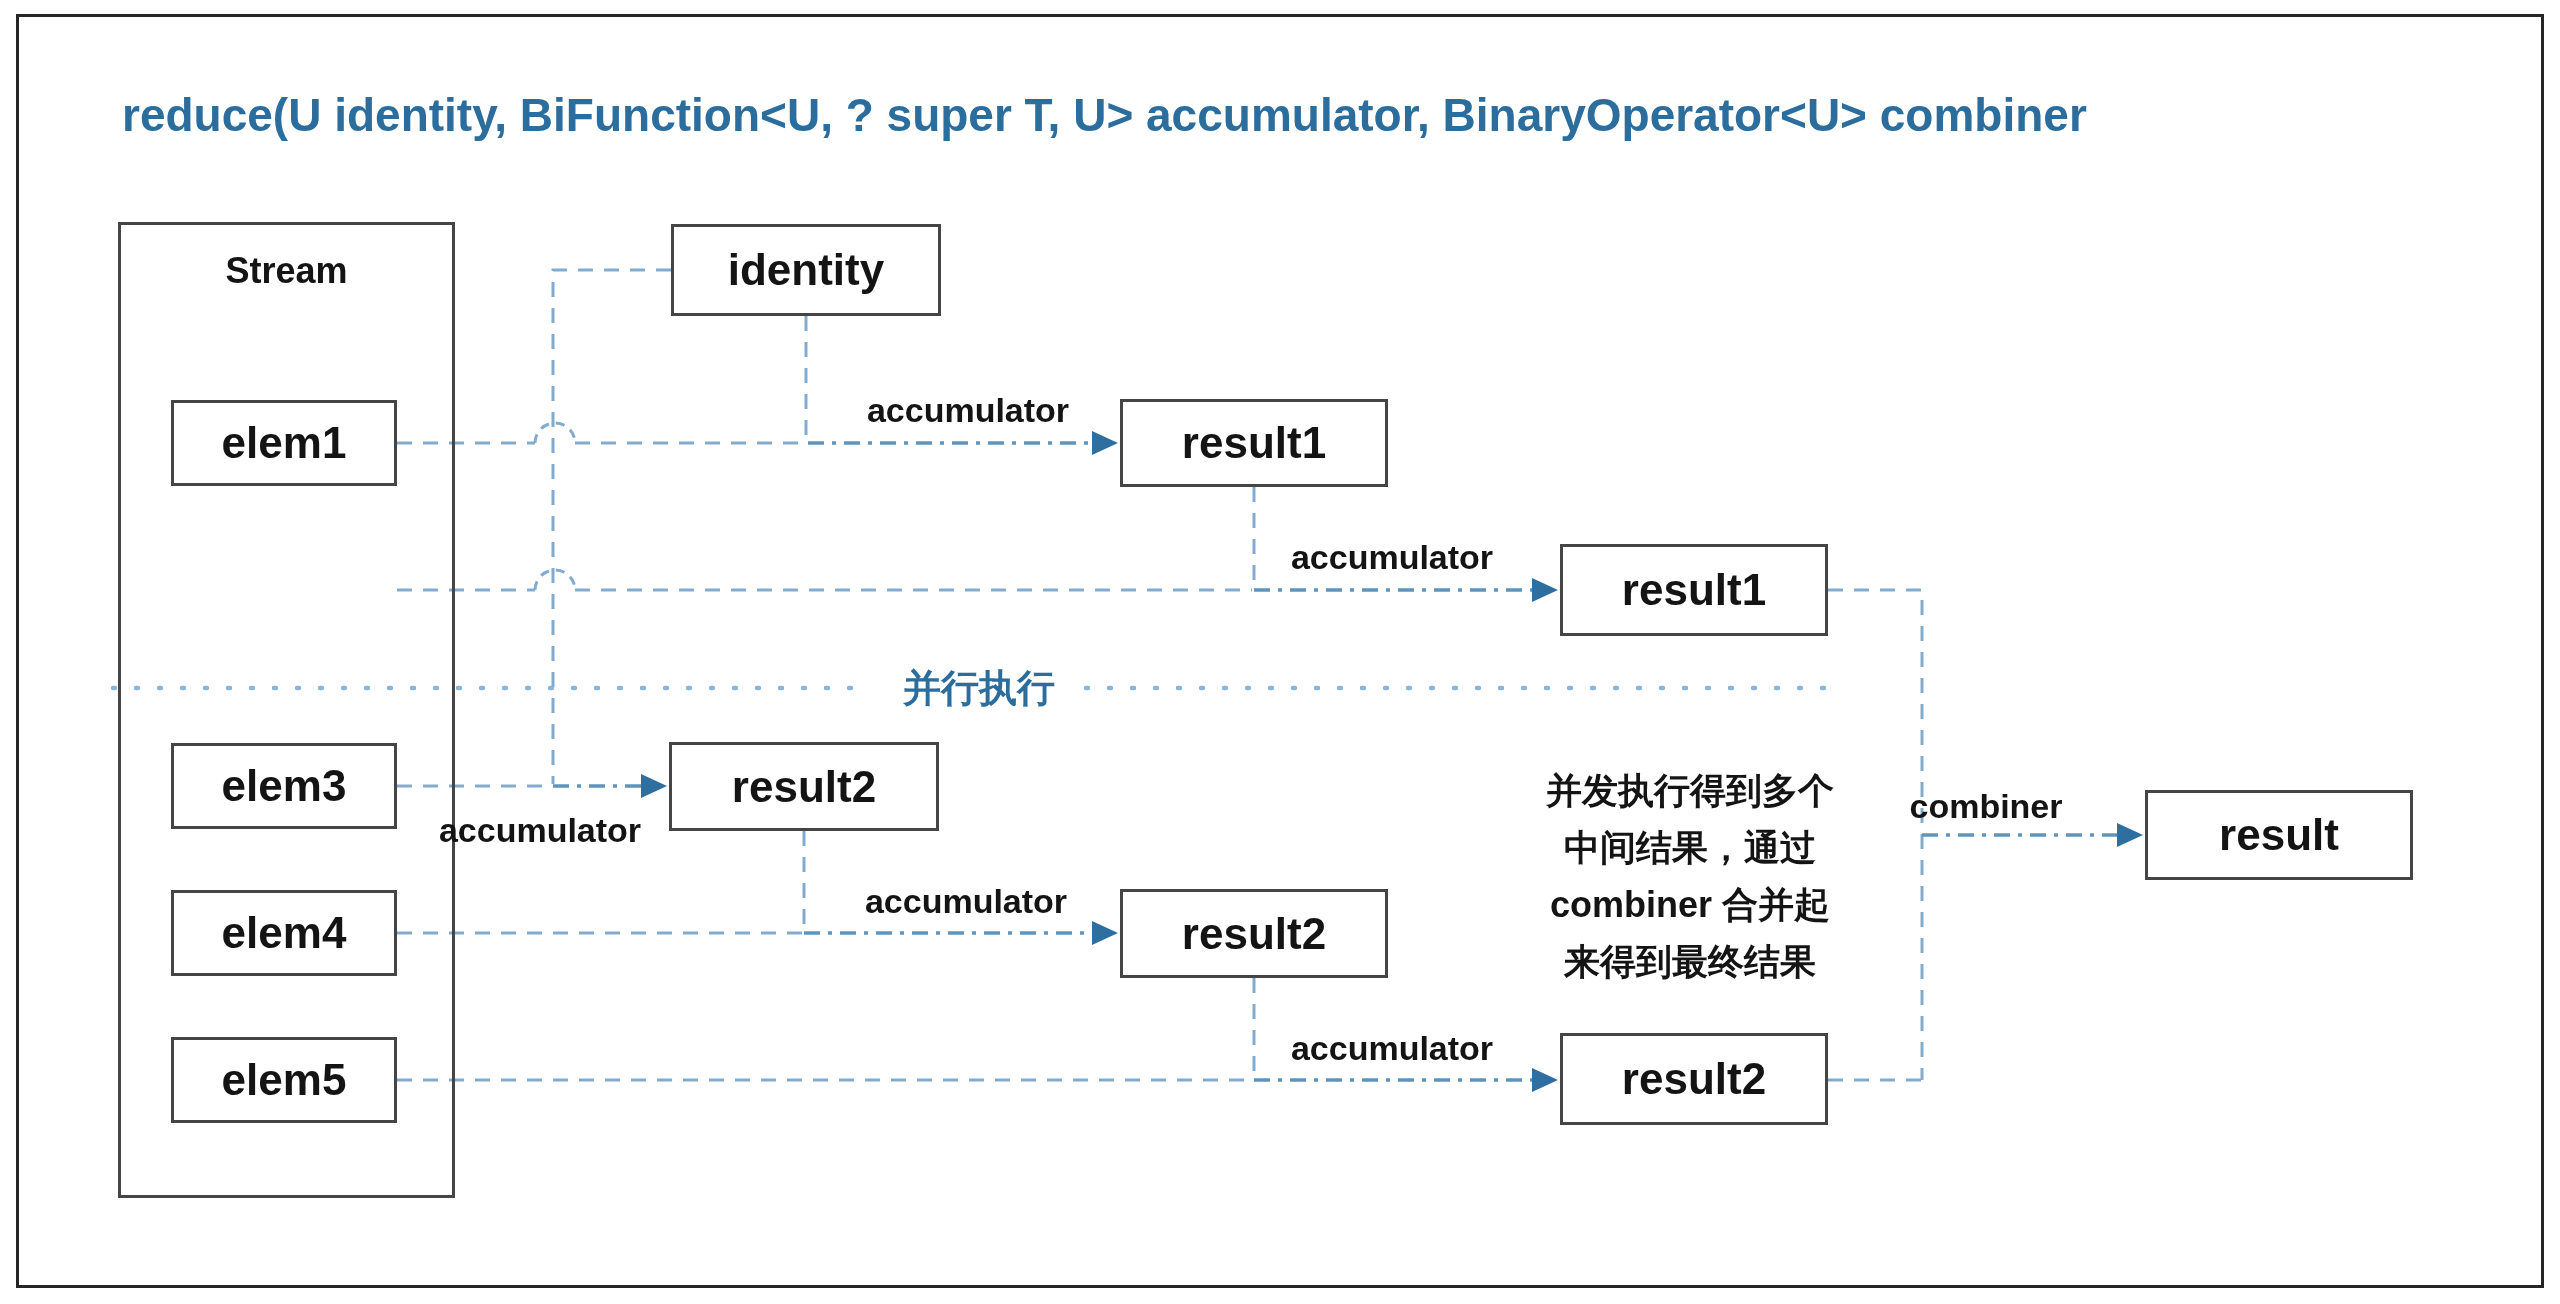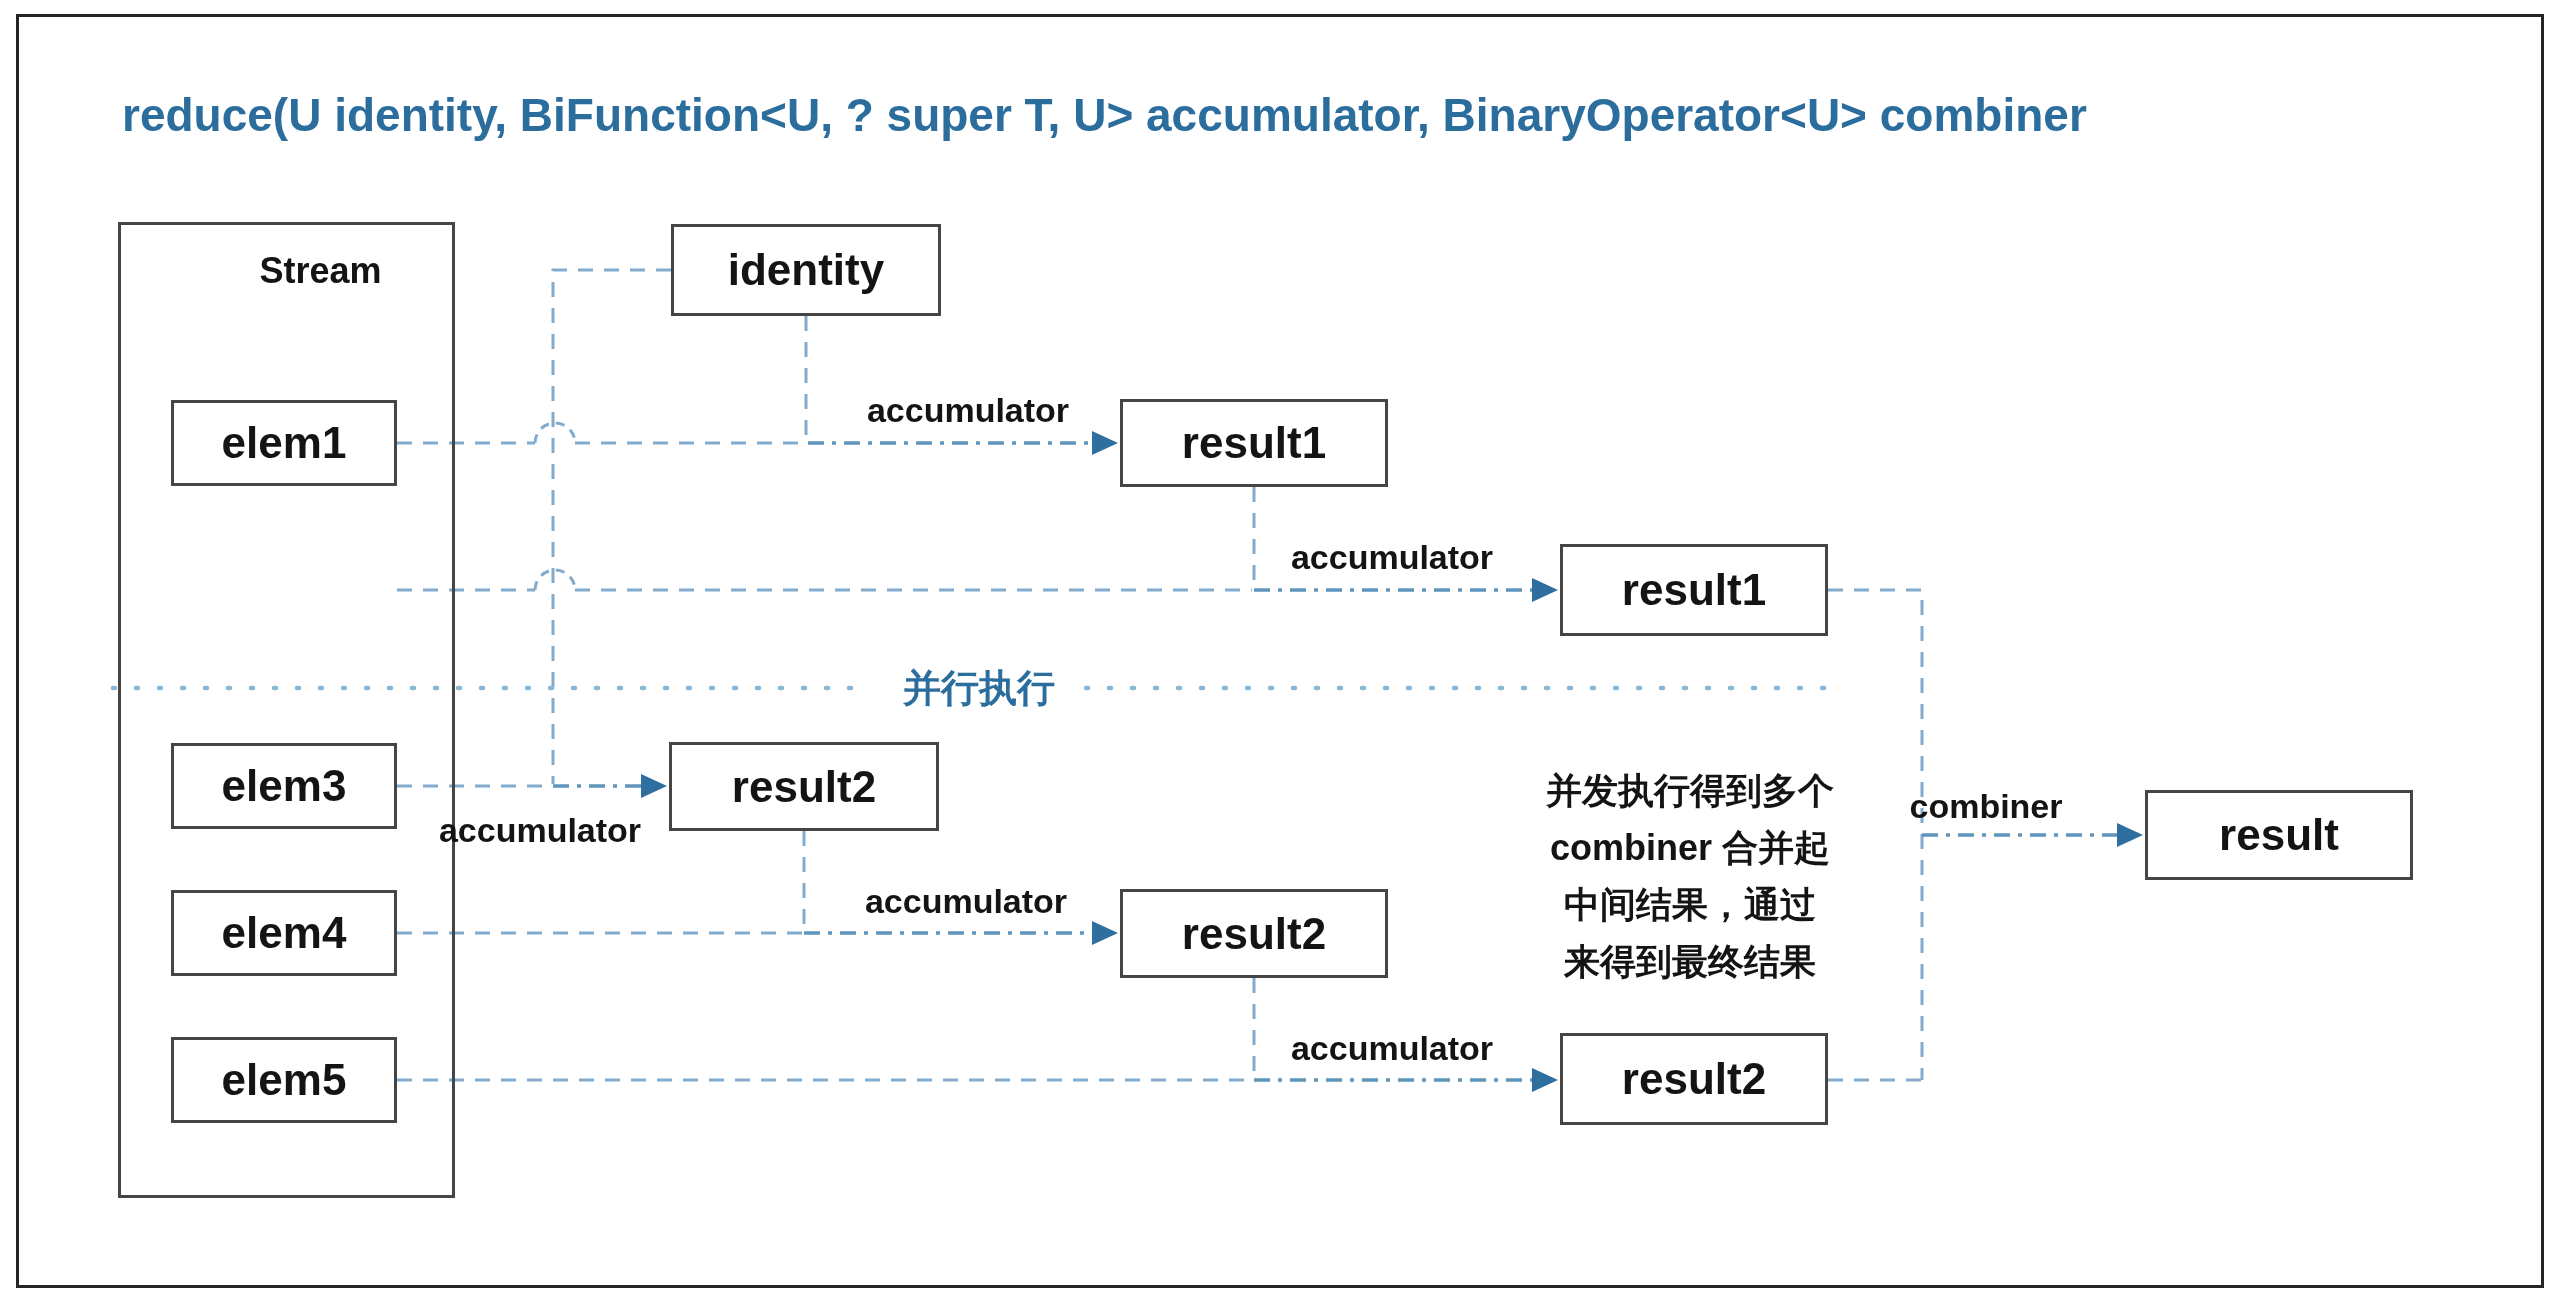--- a/index.html
+++ b/index.html
@@ -44,21 +44,20 @@
   }
   .stream-label {
     position: absolute;
     left: 118px; top: 250px;
     width: 337px;
     text-align: center;
     font-size: 36px;
     font-weight: 700;
     color: #141414;
     z-index: 3;
-    padding-left: 34px;
   }
   .node {
     position: absolute;
     display: flex;
     align-items: center;
     justify-content: center;
     border: 3px solid #454545;
     background: #ffffff;
     font-size: 44px;
     font-weight: 700;
@@ -193,18 +192,18 @@
   <div class="edge-label" id="acc2">accumulator</div>
   <div class="edge-label" id="acc3">accumulator</div>
   <div class="edge-label" id="acc4">accumulator</div>
   <div class="edge-label" id="acc5">accumulator</div>
   <div class="edge-label" id="combiner-label">combiner</div>
 
   <div class="divider-label">并行执行</div>
 
   <div class="annotation">
     <div>并发执行得到多个</div>
+    <div>中间结果，通过</div>
     <div>combiner 合并起</div>
-    <div>中间结果，通过</div>
     <div>来得到最终结果</div>
   </div>
 
 </div>
 
 </body></html>

